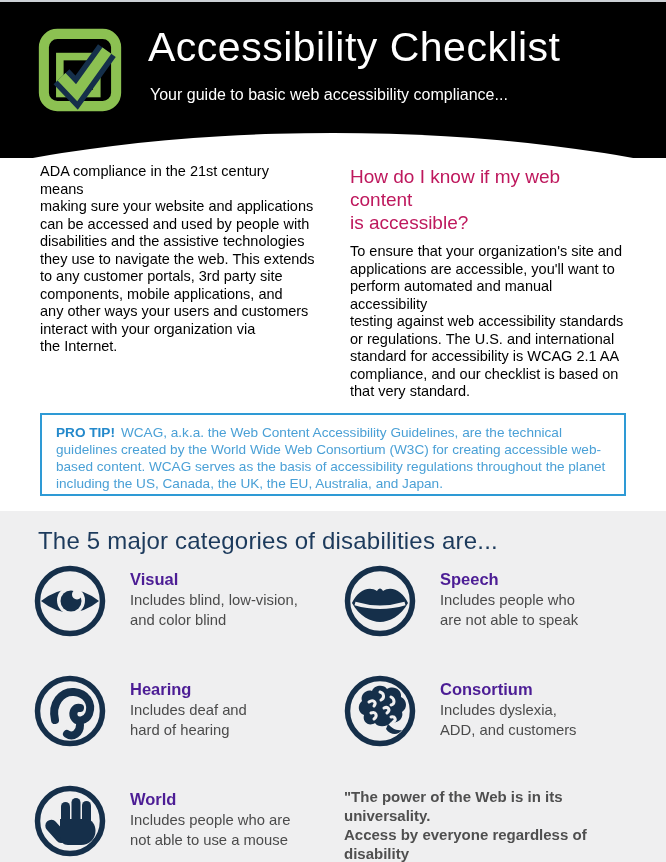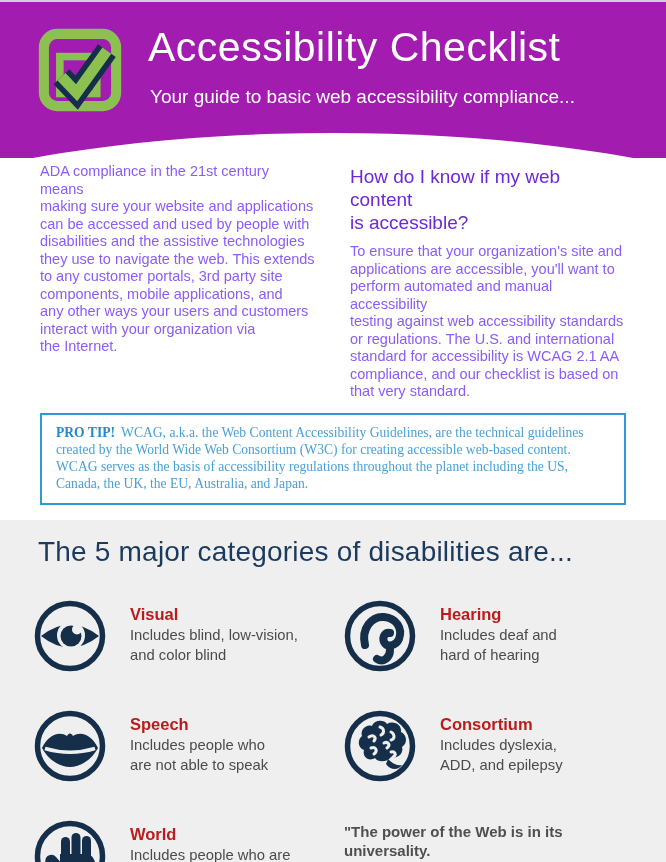--- a/index.html
+++ b/index.html
@@ -3,72 +3,72 @@
 <meta charset="utf-8">
 <style>
   html,body{margin:0;padding:0;}
   body{
     width:666px;height:862px;overflow:hidden;background:#ffffff;
     font-family:"Liberation Sans","DejaVu Sans",sans-serif;
     -webkit-font-smoothing:antialiased;
   }
   
   .header{
-    position:relative;height:158px;background:#a21caf;overflow:hidden;
+    position:relative;height:158px;background:#000000;overflow:hidden;
     border-top:2px solid #ccd1d6;box-sizing:border-box;
   }
   .header::after{
     content:"";position:absolute;left:50%;transform:translateX(-50%);
     top:131px;width:1150px;height:340px;background:#ffffff;border-radius:50%;
   }
   .logo{position:absolute;left:38px;top:26px;width:84px;height:84px;}
   .title{
     position:absolute;left:148px;top:22px;color:#ffffff;
     font-size:41px;font-weight:400;letter-spacing:.5px;white-space:nowrap;
   }
   .subtitle{
     position:absolute;left:150px;top:84px;color:#ffffff;
-    font-size:19px;font-weight:400;white-space:nowrap;
+    font-size:16px;font-weight:400;white-space:nowrap;
   }
   
   .intro{display:flex;padding:5px 40px 0 40px;gap:34px;}
   .intro .col{width:296px;}
   .body-text{
-    margin:0;font-size:14.5px;line-height:17.5px;color:#8b5cf6;
+    margin:0;font-size:14.5px;line-height:17.5px;color:#000000;
     white-space:pre-line;
   }
   .col-right .blue-heading{
     margin:2px 0 9px 0;font-size:19px;line-height:23px;font-weight:400;
-    color:#6d28d9;white-space:pre-line;
+    color:#be185d;white-space:pre-line;
   }
   
   .protip{
     margin:12px 40px 0 40px;border:2px solid #2e9ad5;
-    padding:9px 14px 11px 14px;box-sizing:border-box;font-family:Liberation Serif, serif;
+    padding:9px 14px 2px 14px;box-sizing:border-box;
   }
   .protip p{margin:0;font-size:13.6px;line-height:17px;color:#4aa0d6;}
   .protip .label{font-weight:700;color:#2489cb;margin-right:6px;}
   
   .categories{
     margin-top:15px;background:#efeff0;height:397px;box-sizing:border-box;
     padding:16px 34px 0 34px;
   }
   .section-heading{
-    margin:0 0 32px 4px;font-size:28px;font-weight:500;color:#1c3a5c;
+    margin:0 0 10px 4px;font-size:24px;font-weight:500;color:#1c3a5c;
     letter-spacing:.2px;
   }
   .grid{
     display:grid;grid-template-columns:298px 298px;grid-auto-rows:72px;
     row-gap:38px;column-gap:12px;
   }
   .item{display:flex;align-items:flex-start;}
   .item .icon-wrap{width:72px;height:72px;flex:0 0 72px;}
   .item .txt{margin-left:24px;margin-top:5px;}
   .item .item-title{
-    margin:0;font-size:16.5px;font-weight:700;color:#b91c1c;
+    margin:0;font-size:16.5px;font-weight:700;color:#4c1d95;
   }
   .item .item-desc{
     margin:1px 0 0 0;font-size:14.8px;line-height:20px;color:#4b4b4b;
     white-space:pre-line;
   }
   .quote-cell{padding-top:2px;}
   .quote-text{
     margin:0;font-size:15px;line-height:19px;font-weight:700;color:#4f4f4f;
     white-space:pre-line;
   }
@@ -140,43 +140,43 @@
         <p class="item-title">Visual</p>
         <p class="item-desc">Includes blind, low-vision,
 and color blind</p>
       </div>
     </div>
 
     <div class="item">
       <div class="icon-wrap">
         <svg viewBox="0 0 72 72" width="72" height="72">
           <circle cx="36" cy="36" r="32.5" fill="none" stroke="#152f4a" stroke-width="5.5"></circle>
+          <path d="M8,38 C13,27 24,20 33,26 C34.5,22.5 37.5,22.5 39,26 C48,20 59,27 64,38 C57,51 45,57 36,57 C27,57 15,51 8,38 Z" fill="#152f4a"></path>
+          <path d="M11,38.5 Q36,46 61,38.5" fill="none" stroke="#efeff0" stroke-width="3.5"></path>
+        </svg>
+      </div>
+      <div class="txt">
+        <p class="item-title">Speech</p>
+        <p class="item-desc">Includes people who
+are not able to speak</p>
+      </div>
+    </div>
+
+    <div class="item">
+      <div class="icon-wrap">
+        <svg viewBox="0 0 72 72" width="72" height="72">
+          <circle cx="36" cy="36" r="32.5" fill="none" stroke="#152f4a" stroke-width="5.5"></circle>
           <path d="M21,45 C17,28 28,16 40,17 C52,18 59,28 55,39 C52,46 43,48 40,42 C38,37 41,32 46,33" fill="none" stroke="#152f4a" stroke-width="8" stroke-linecap="round"></path>
           <path d="M46,50 C46,58 39,63 33,59" fill="none" stroke="#152f4a" stroke-width="8" stroke-linecap="round"></path>
         </svg>
       </div>
       <div class="txt">
         <p class="item-title">Hearing</p>
         <p class="item-desc">Includes deaf and
 hard of hearing</p>
-      </div>
-    </div>
-
-    <div class="item">
-      <div class="icon-wrap">
-        <svg viewBox="0 0 72 72" width="72" height="72">
-          <circle cx="36" cy="36" r="32.5" fill="none" stroke="#152f4a" stroke-width="5.5"></circle>
-          <path d="M8,38 C13,27 24,20 33,26 C34.5,22.5 37.5,22.5 39,26 C48,20 59,27 64,38 C57,51 45,57 36,57 C27,57 15,51 8,38 Z" fill="#152f4a"></path>
-          <path d="M11,38.5 Q36,46 61,38.5" fill="none" stroke="#efeff0" stroke-width="3.5"></path>
-        </svg>
-      </div>
-      <div class="txt">
-        <p class="item-title">Speech</p>
-        <p class="item-desc">Includes people who
-are not able to speak</p>
       </div>
     </div>
 
     <div class="item">
       <div class="icon-wrap">
         <svg viewBox="0 0 72 72" width="72" height="72">
           <circle cx="36" cy="36" r="32.5" fill="none" stroke="#152f4a" stroke-width="5.5"></circle>
           <path d="M20,40 C14,38 13,30 18,26 C16,20 22,14 28,16 C30,10 40,9 43,14 C50,10 58,15 57,22 C63,25 64,33 58,37 C60,43 54,49 47,47 C44,52 34,53 31,48 C25,52 18,47 20,40 Z" fill="#152f4a"></path>
           <path d="M44,49 C48,53 52,56 58,55 C54,61 46,60 42,54 Z" fill="#152f4a"></path>
           <g fill="none" stroke="#efeff0" stroke-width="3" stroke-linecap="round">
@@ -185,21 +185,21 @@
             <path d="M47,22 C51,24 51,29 47,30"></path>
             <path d="M27,38 C32,36 34,41 30,44"></path>
             <path d="M40,33 C44,31 47,35 43,38"></path>
             <path d="M47,42 C51,41 53,45 49,47"></path>
           </g>
         </svg>
       </div>
       <div class="txt">
         <p class="item-title">Consortium</p>
         <p class="item-desc">Includes dyslexia,
-ADD, and epilepsy</p>
+ADD, and customers</p>
       </div>
     </div>
 
     <div class="item">
       <div class="icon-wrap">
         <svg viewBox="0 0 72 72" width="72" height="72">
           <circle cx="36" cy="36" r="32.5" fill="none" stroke="#152f4a" stroke-width="5.5"></circle>
           <g fill="#152f4a">
             <rect x="16" y="33" width="12" height="27" rx="6" transform="rotate(-42 22 46)"></rect>
             <rect x="27" y="17" width="9" height="26" rx="4.5"></rect>

